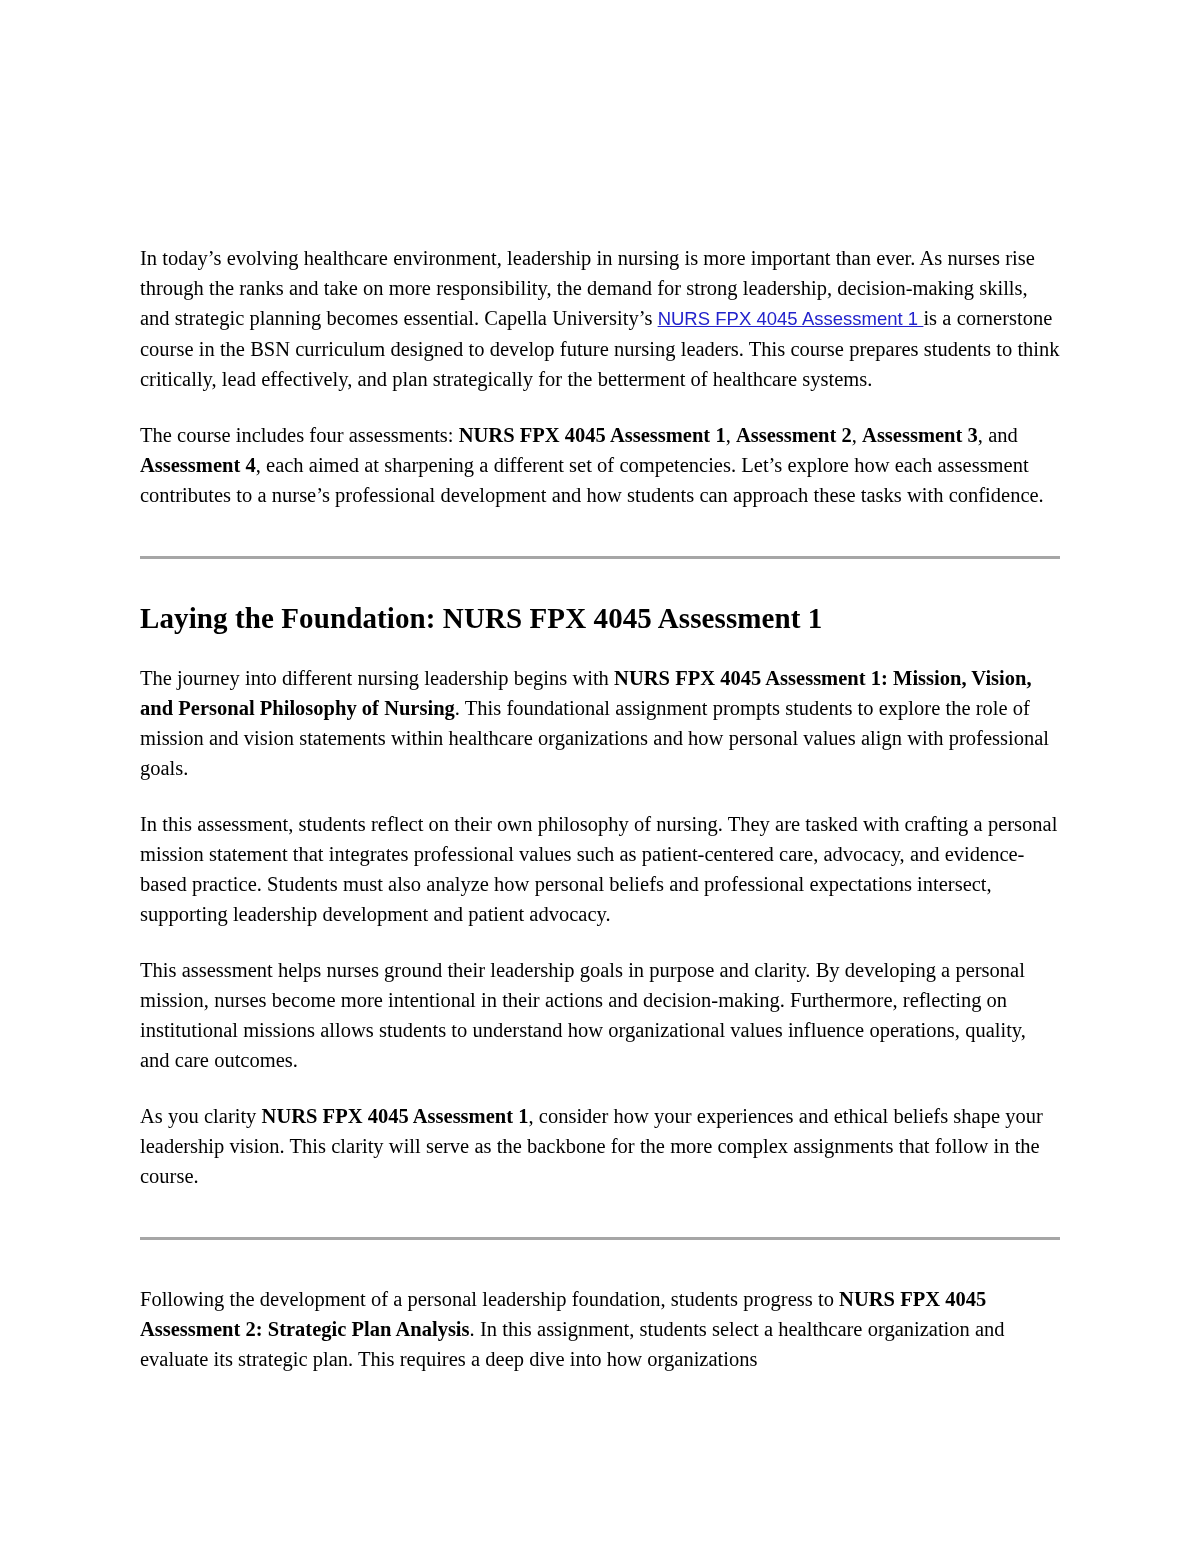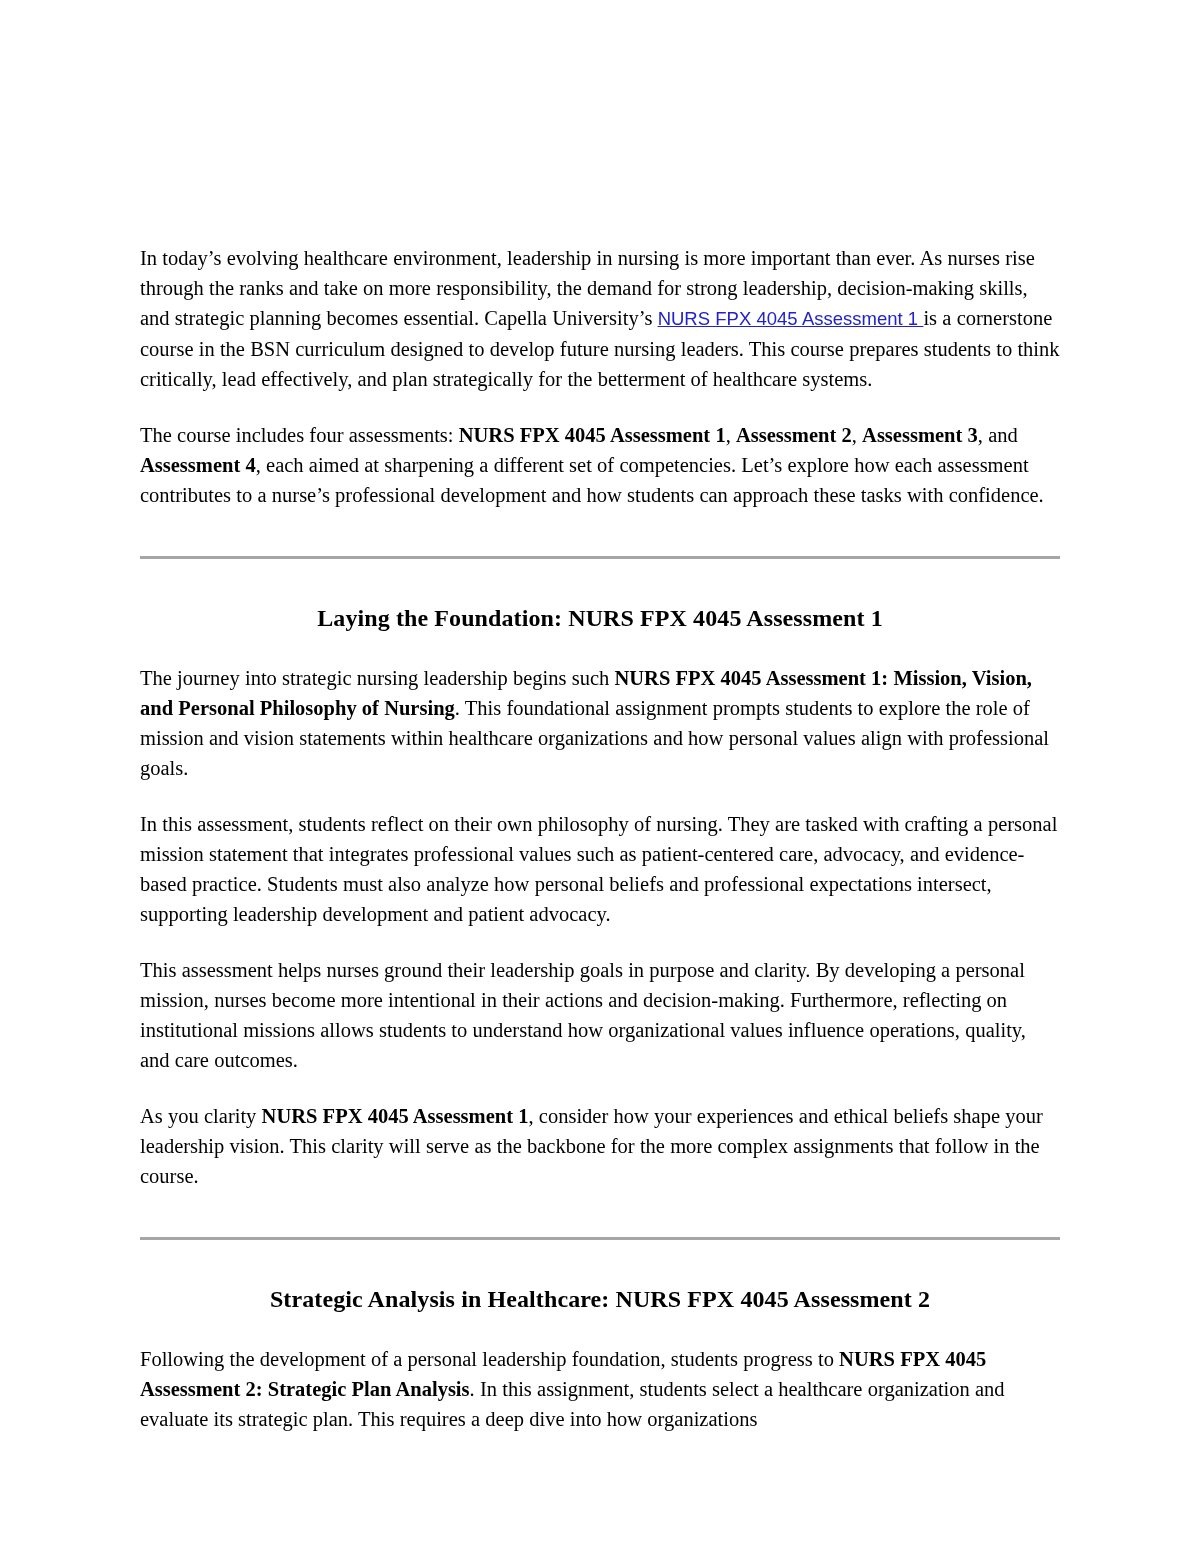--- a/index.html
+++ b/index.html
@@ -45,55 +45,53 @@
     text-decoration: underline;
   }
   hr.rule {
     border: 0;
     height: 3px;
     background: #a6a6a6;
     margin: 14px 0 44px 0;
     width: 920px;
   }
   h2.section-heading {
-    font-size: 24px;
+    font-size: 29px;
     font-weight: bold;
     line-height: 30px;
     margin: 0 0 30px 0;
     letter-spacing: 0.1px;
-    text-align: center;
   }
   .spacer-before-rule {
     height: 6px;
   }
 </style>
 </head>
 <body>
 
 <div class="page">
   <div class="content">
 
     <p class="para"><span>In today’s evolving healthcare environment, leadership in nursing is more important than ever. As nurses rise through the ranks and take on more responsibility, the demand for strong leadership, decision-making skills, and strategic planning becomes essential. Capella University’s </span><a class="doclink" href="#">NURS FPX 4045 Assessment 1 </a><span>is a cornerstone course in the BSN curriculum designed to develop future nursing leaders. This course prepares students to think critically, lead effectively, and plan strategically for the betterment of healthcare systems.</span></p>
 
     <p class="para"><span>The course includes four assessments: </span><span class="b">NURS FPX 4045 Assessment 1</span><span>, </span><span class="b">Assessment 2</span><span>, </span><span class="b">Assessment 3</span><span>, and </span><span class="b">Assessment 4</span><span>, each aimed at sharpening a different set of competencies. Let’s explore how each assessment contributes to a nurse’s professional development and how students can approach these tasks with confidence.</span></p>
 
     <div class="spacer-before-rule"></div>
     <hr class="rule">
 
     <h2 class="section-heading">Laying the Foundation: NURS FPX 4045 Assessment 1</h2>
 
-    <p class="para"><span>The journey into strategic nursing leadership begins such </span><span class="b">NURS FPX 4045 Assessment 1: Mission, Vision, and Personal Philosophy of Nursing</span><span>. This foundational assignment prompts students to explore the role of mission and vision statements within healthcare organizations and how personal values align with professional goals.</span></p>
+    <p class="para"><span>The journey into different nursing leadership begins with </span><span class="b">NURS FPX 4045 Assessment 1: Mission, Vision, and Personal Philosophy of Nursing</span><span>. This foundational assignment prompts students to explore the role of mission and vision statements within healthcare organizations and how personal values align with professional goals.</span></p>
 
     <p class="para">In this assessment, students reflect on their own philosophy of nursing. They are tasked with crafting a personal mission statement that integrates professional values such as patient-centered care, advocacy, and evidence-based practice. Students must also analyze how personal beliefs and professional expectations intersect, supporting leadership development and patient advocacy.</p>
 
     <p class="para">This assessment helps nurses ground their leadership goals in purpose and clarity. By developing a personal mission, nurses become more intentional in their actions and decision-making. Furthermore, reflecting on institutional missions allows students to understand how organizational values influence operations, quality, and care outcomes.</p>
 
     <p class="para"><span>As you clarity </span><span class="b">NURS FPX 4045 Assessment 1</span><span>, consider how your experiences and ethical beliefs shape your leadership vision. This clarity will serve as the backbone for the more complex assignments that follow in the course.</span></p>
 
     <div class="spacer-before-rule"></div>
     <hr class="rule">
 
-    <h2 class="section-heading">Strategic Analysis in Healthcare: NURS FPX 4045 Assessment 2</h2>
 
     <p class="para"><span>Following the development of a personal leadership foundation, students progress to </span><span class="b">NURS FPX 4045 Assessment 2: Strategic Plan Analysis</span><span>. In this assignment, students select a healthcare organization and evaluate its strategic plan. This requires a deep dive into how organizations</span></p>
 
   </div>
 </div>
 
 </body></html>

